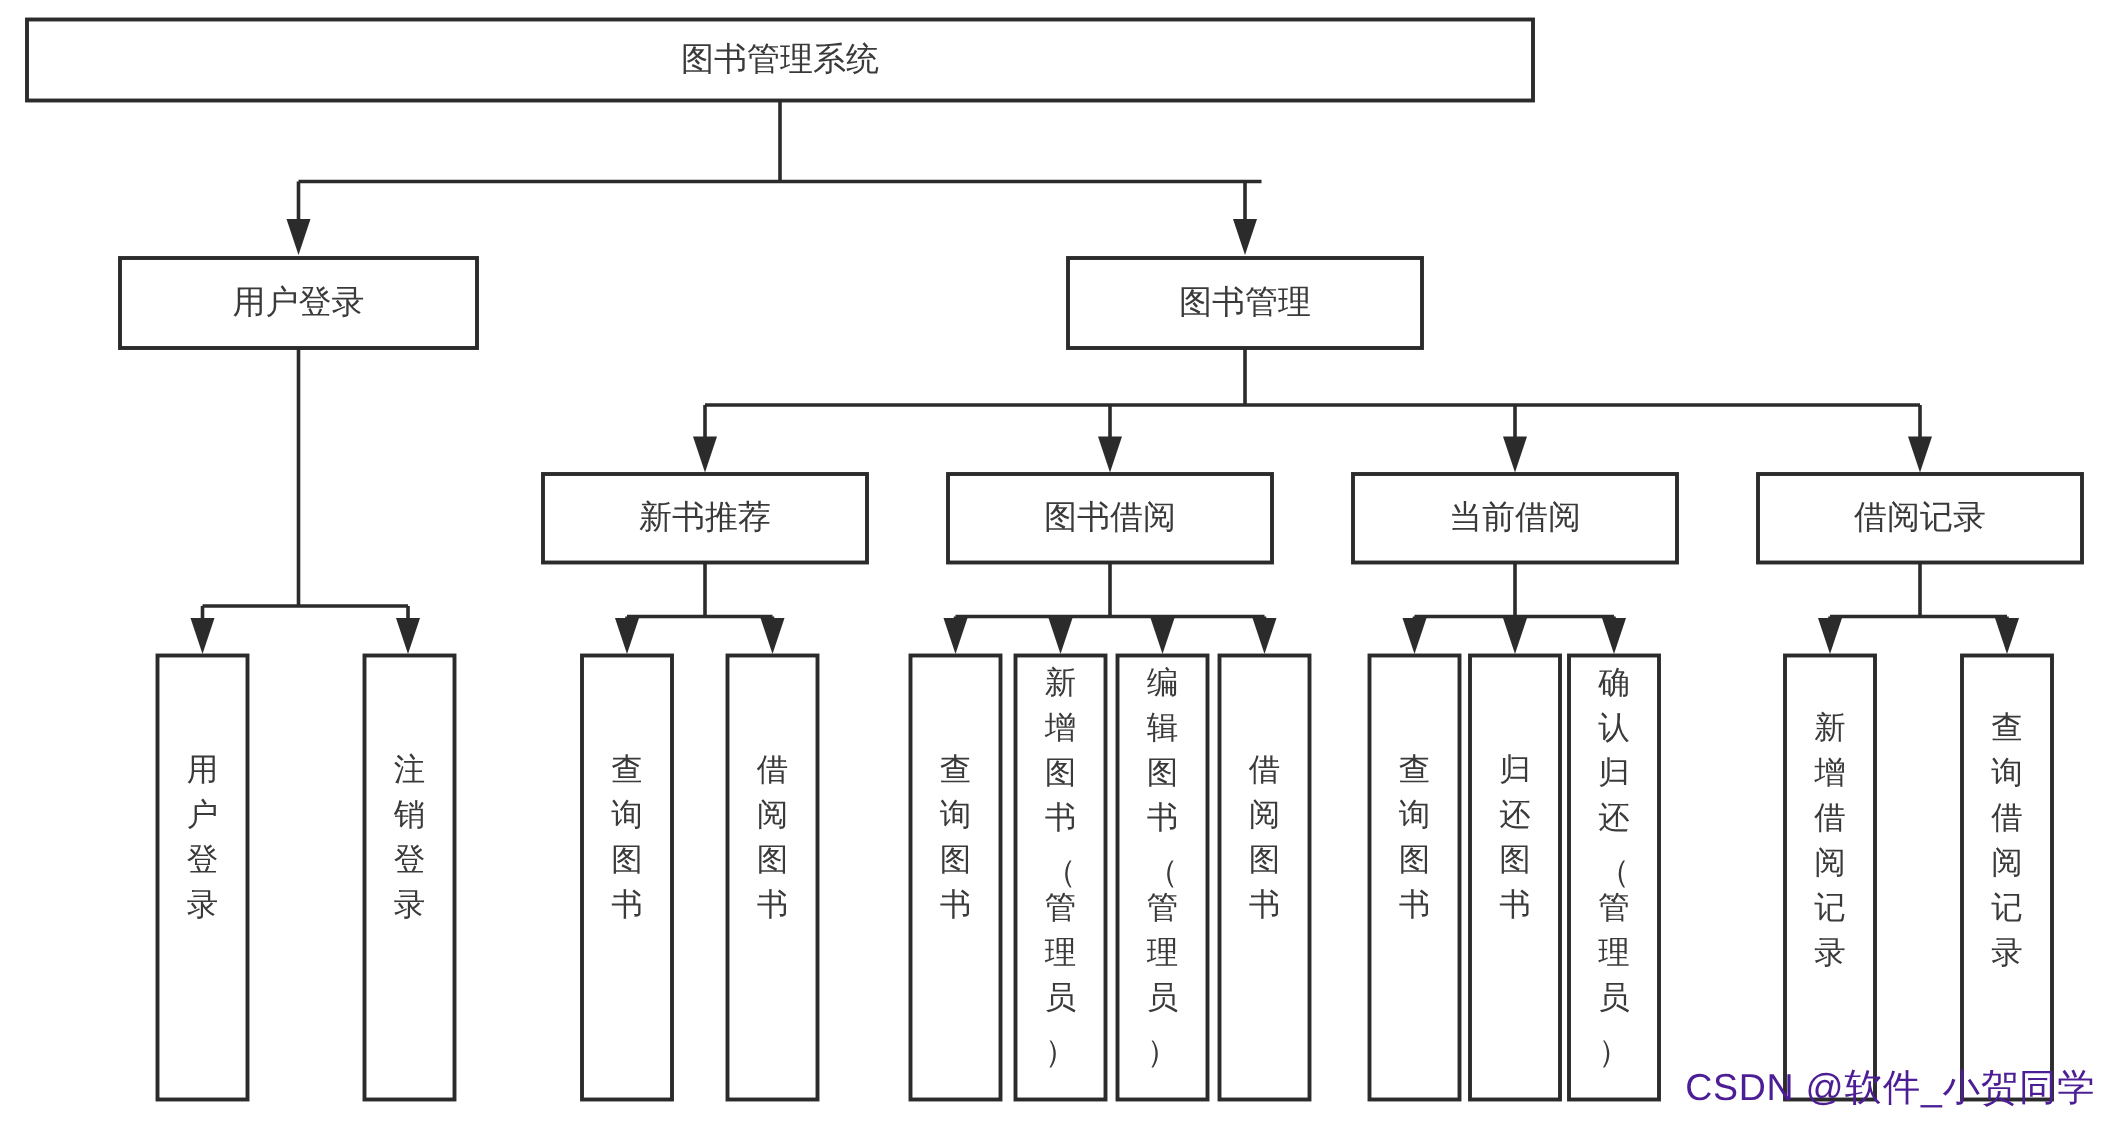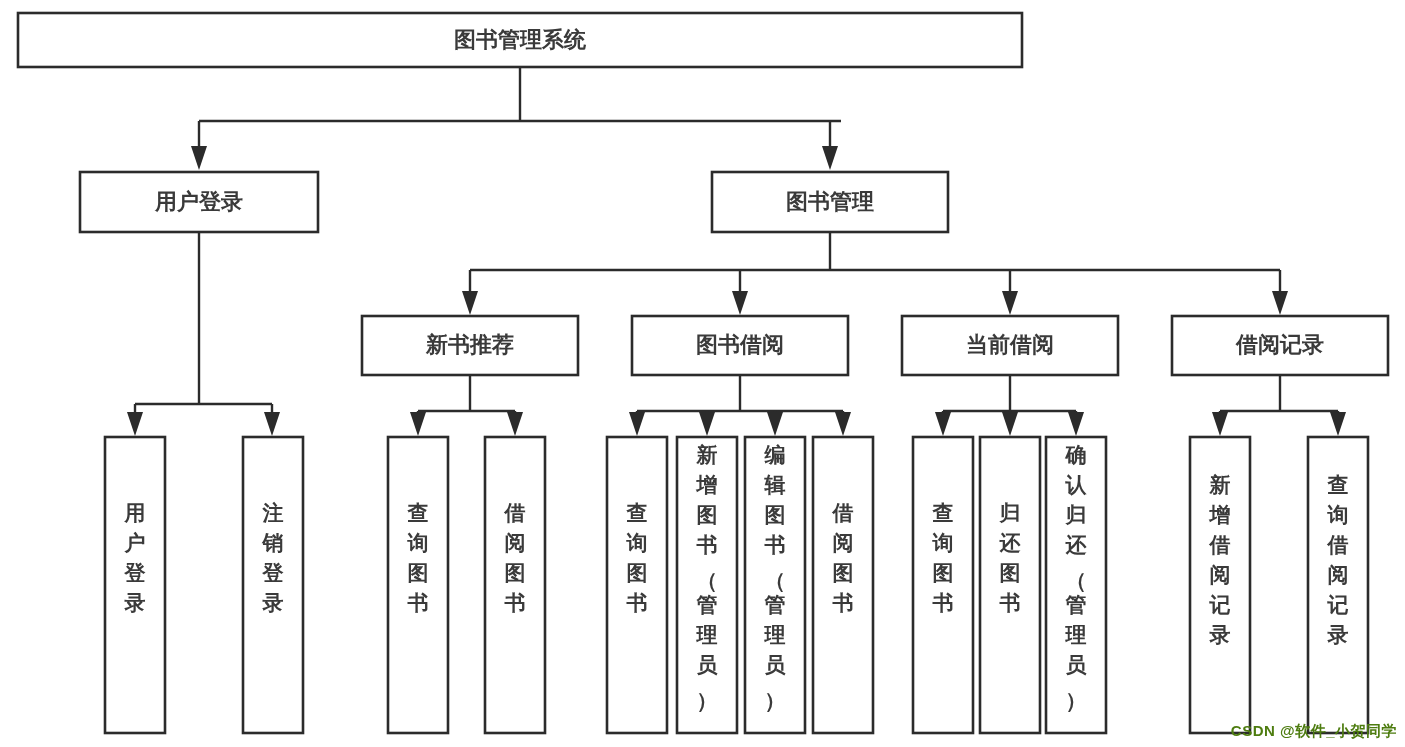--- a/index.html
+++ b/index.html
@@ -11,21 +11,20 @@
     width: 1405px;
     height: 747px;
     font-family: "Liberation Sans", "DejaVu Sans", sans-serif;
     overflow: hidden;
   }
   #diagram-root {
     position: relative;
     width: 1405px;
     height: 747px;
     background: #ffffff;
-    font-weight: bold;
   }
   svg.canvas {
     position: absolute;
     left: 0;
     top: 0;
     width: 1405px;
     height: 747px;
   }
   .node-rect {
     fill: #ffffff;
@@ -52,22 +51,22 @@
     fill: #3a3a3a;
     font-family: "Liberation Sans", "DejaVu Sans", sans-serif;
     font-size: 21px;
     text-anchor: middle;
   }
   .watermark {
     position: absolute;
     right: 8px;
     bottom: 6px;
     font-family: "Liberation Sans", "DejaVu Sans", sans-serif;
-    font-size: 15px;
-    color: #4d7c0f;
+    font-size: 25px;
+    color: #4c1d95;
     letter-spacing: 0.5px;
     white-space: nowrap;
     user-select: none;
   }
 </style>
 </head>
 <body>
 
 <div id="diagram-root">
 

